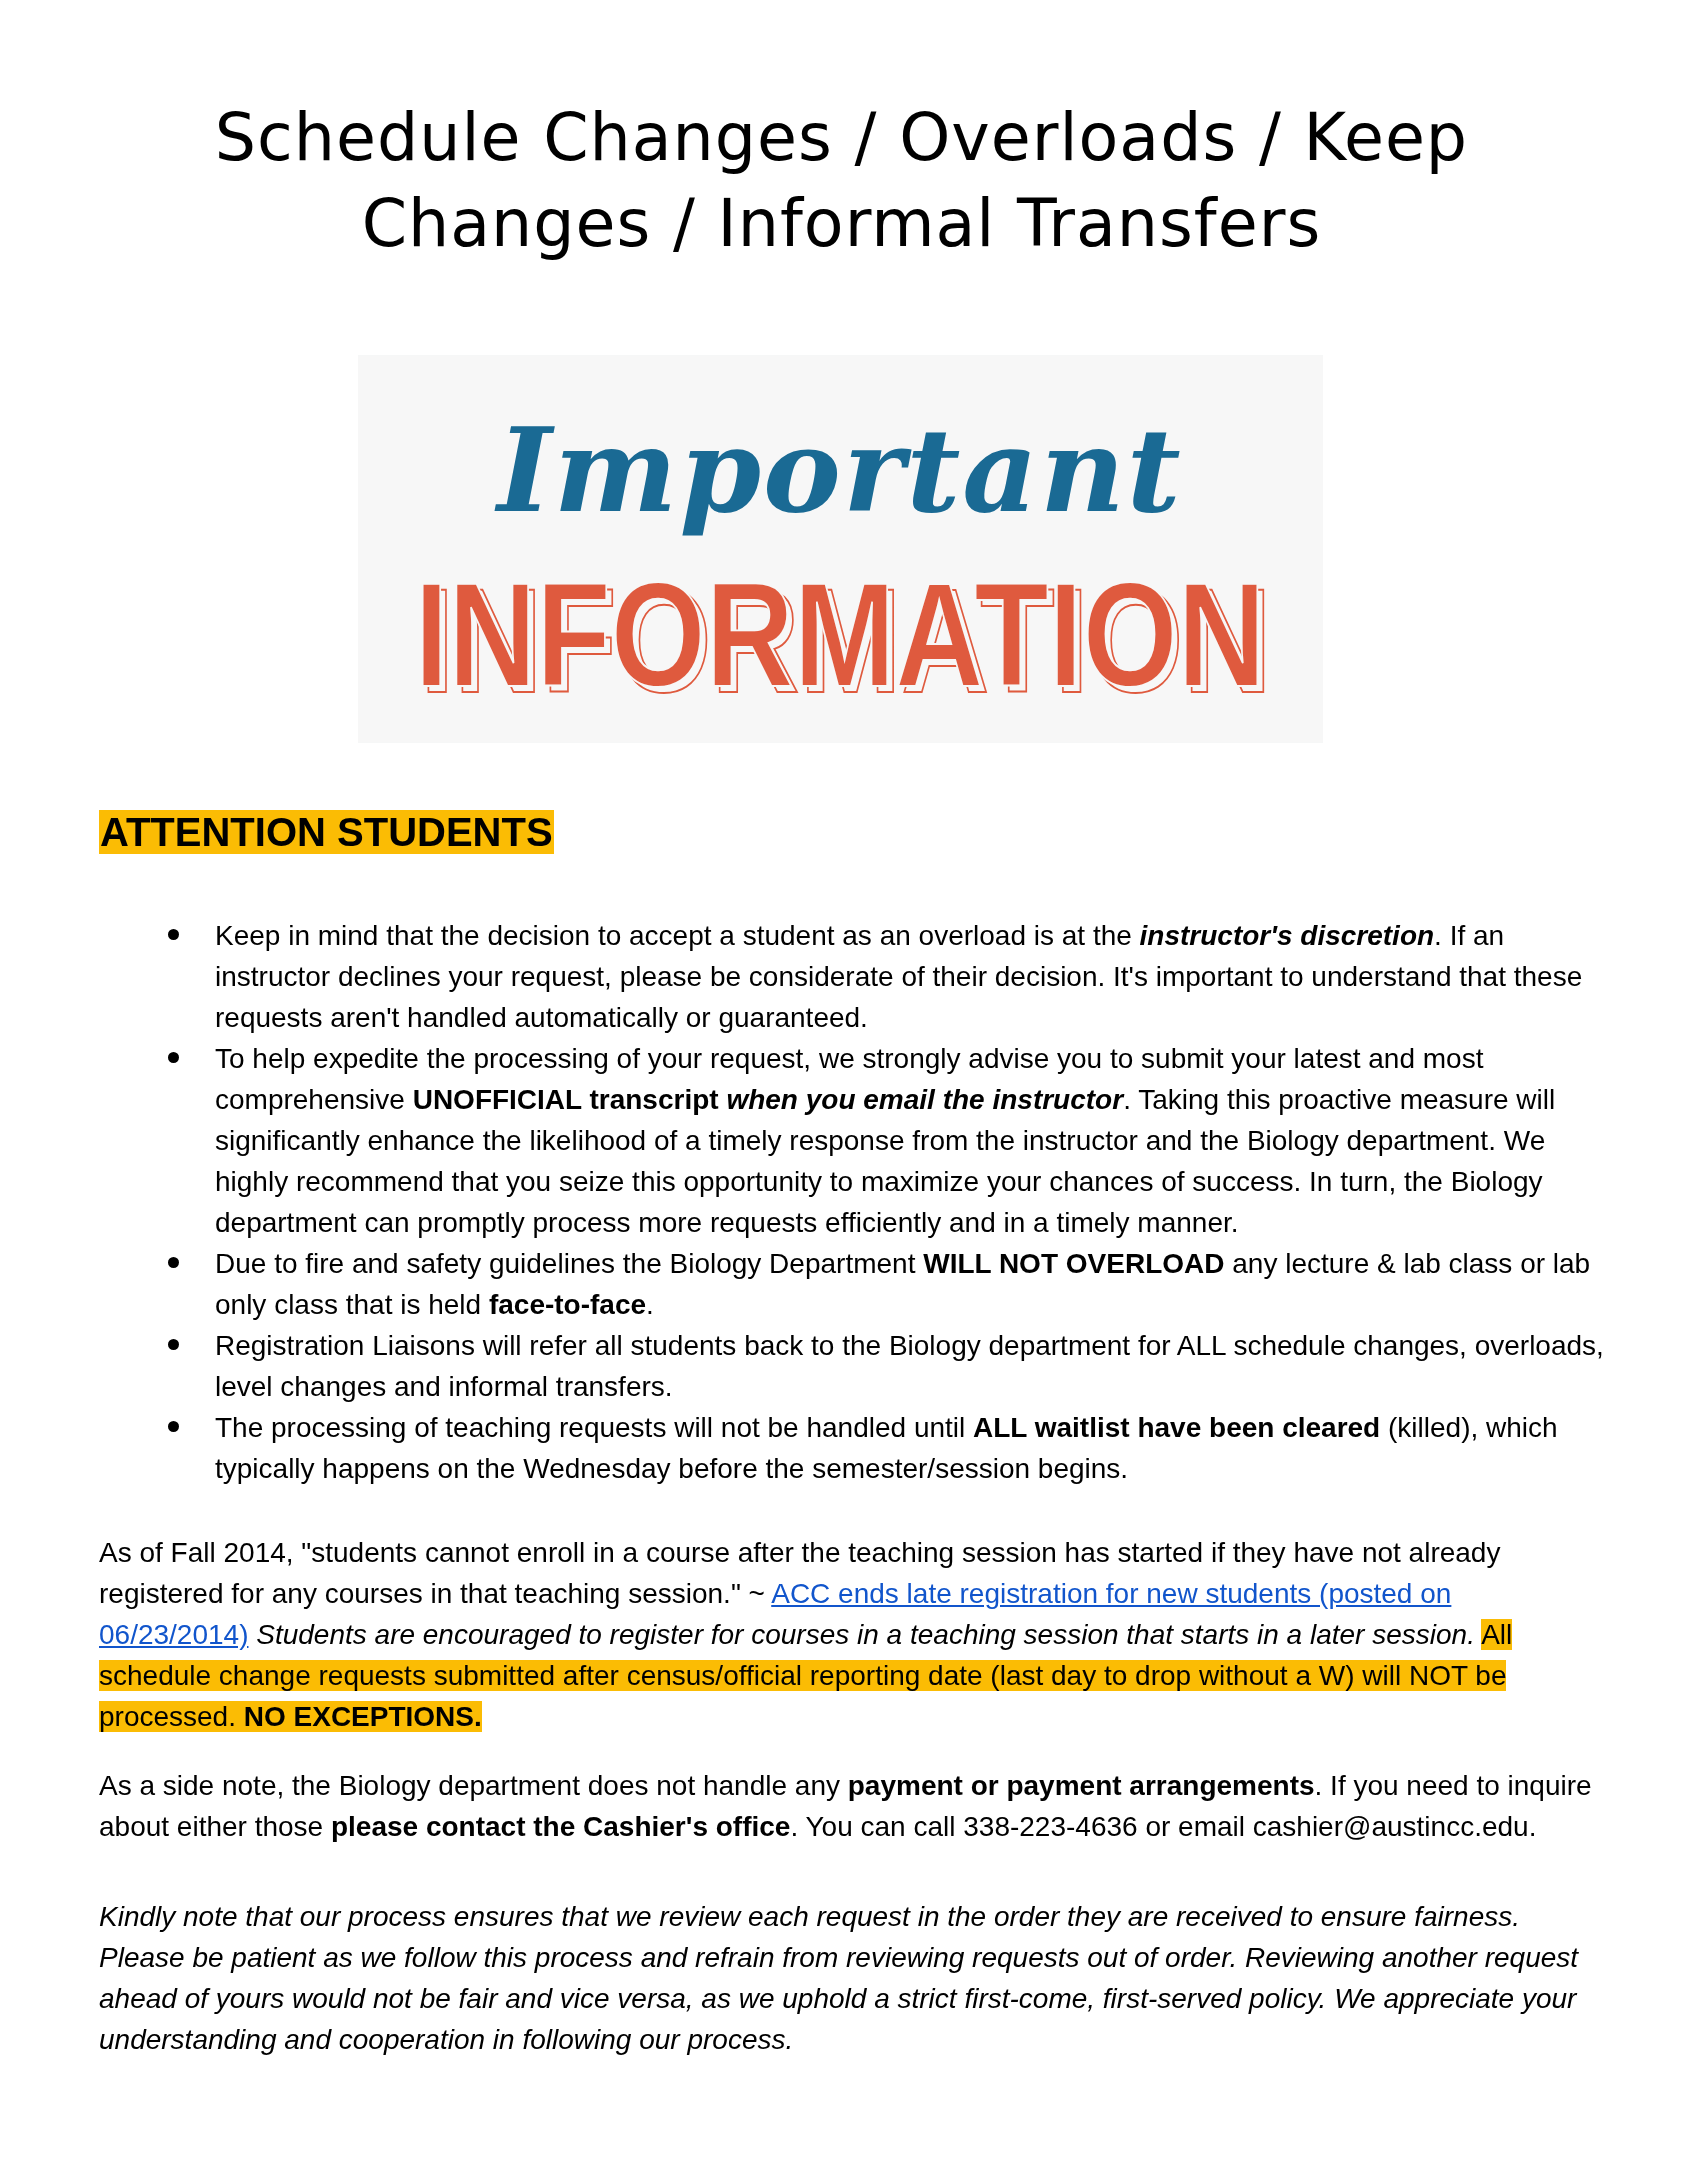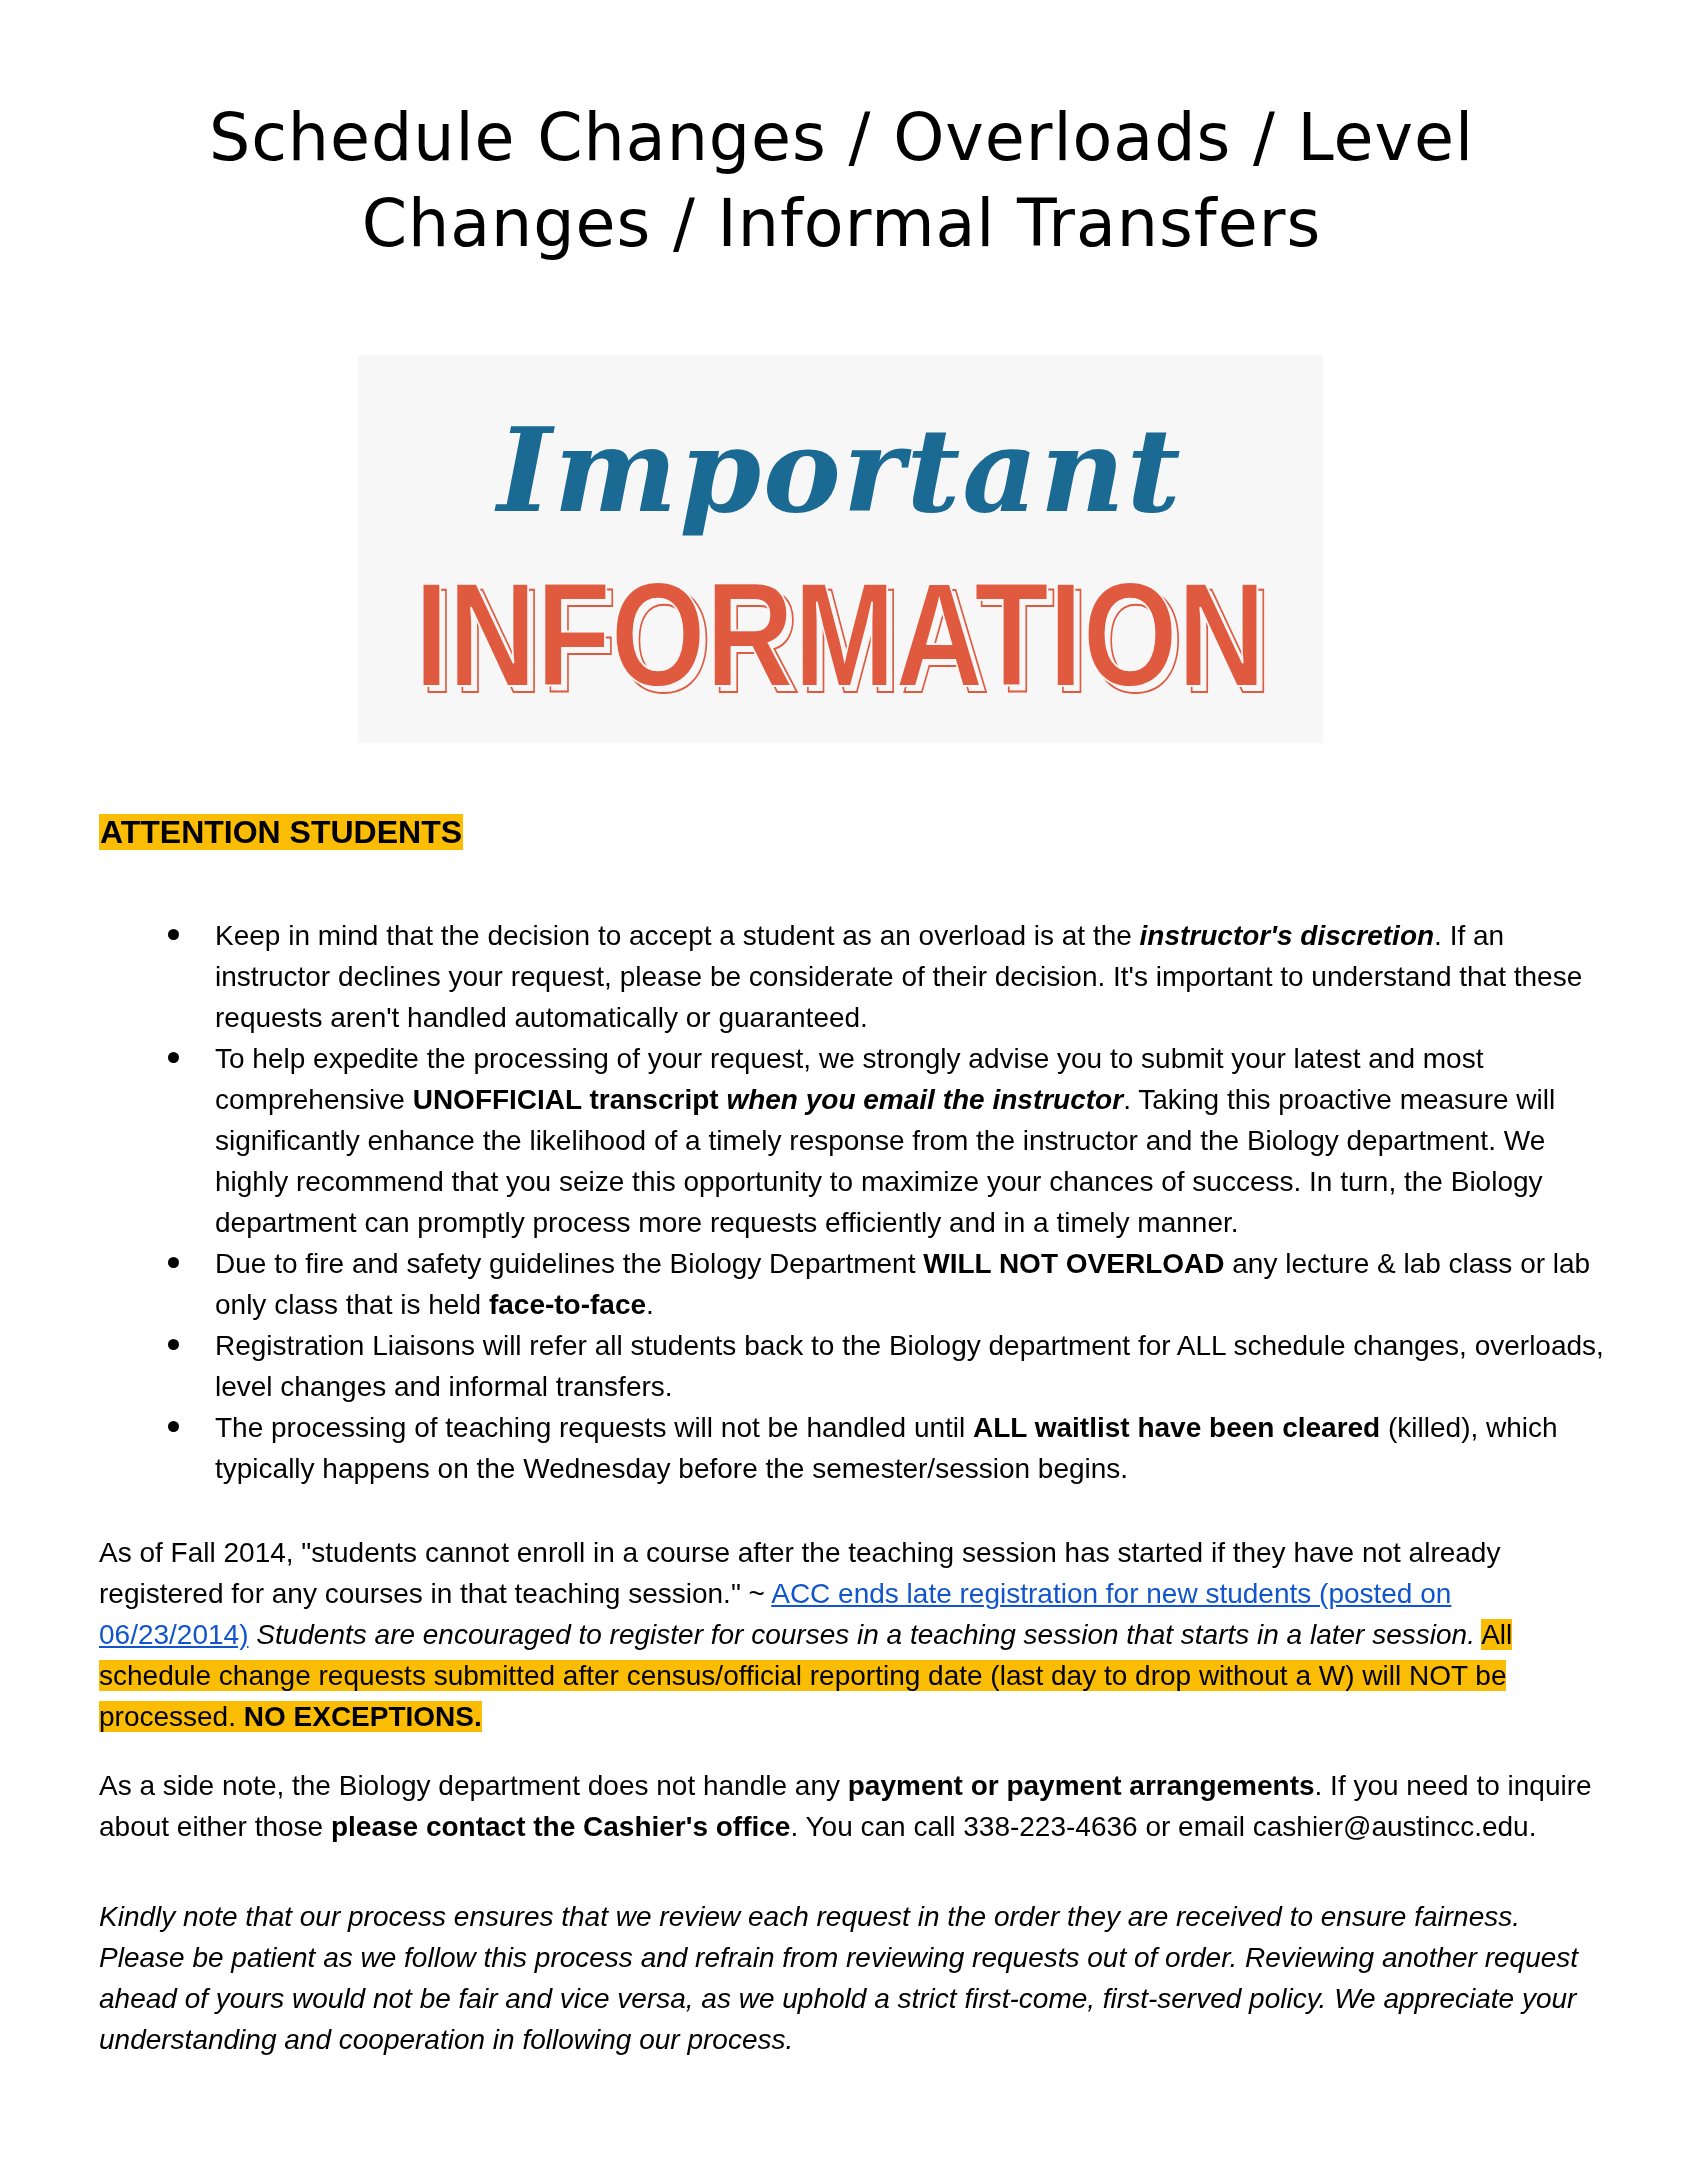--- a/index.html
+++ b/index.html
@@ -10,21 +10,21 @@
     text-align: center; font-family: "DejaVu Sans", sans-serif; font-weight: normal;
     font-size: 65px; line-height: 86px; letter-spacing: 1px; margin: 0;
   }
   .banner {
     position: absolute; left: 358px; top: 355px; width: 965px; height: 388px;
     background: #5eead4;
   }
   .banner svg { width: 100%; height: 100%; display: block; }
   .section-heading {
     position: absolute; left: 99px; top: 807px; margin: 0;
-    font-family: "Liberation Sans", sans-serif; font-weight: bold; font-size: 32px; line-height: 51px;
+    font-family: "Liberation Sans", sans-serif; font-weight: bold; font-size: 40px; line-height: 51px;
   }
   .section-heading span { background: #fbbc04; padding: 0 1px; }
   .body-text { font-family: "Liberation Sans", sans-serif; font-size: 28px; line-height: 41px; }
   .bullets {
     position: absolute; left: 149px; top: 899px; width: 1445px; margin: 16px; padding: 0; list-style: none;
   }
   .bullets li { position: relative; padding-left: 50px; margin: 0; }
   .bullets li .dot {
     position: absolute; left: 3px; top: 14px; width: 11px; height: 11px; border-radius: 50%; background: #000;
   }
@@ -35,21 +35,21 @@
   a.link { color: #1155cc; text-decoration: underline; }
   .hl { background: #fbbc04; }
   b { font-weight: bold; }
 </style>
 </head>
 <body>
 
 <div class="page">
 
   <h1 class="title">
-    <span>Schedule Changes / Overloads / Level</span><br>
+    <span>Schedule Changes / Overloads / Keep</span><br>
     <span>Changes / Informal Transfers</span>
   </h1>
 
   <div class="banner">
     <svg viewBox="0 0 975 392" xmlns="http://www.w3.org/2000/svg">
       <rect x="0" y="0" width="975" height="392" fill="#f7f7f7"></rect>
       <text x="487" y="158" text-anchor="middle" fill="#1a6a94" font-family="DejaVu Serif, serif" font-style="italic" font-weight="bold" font-size="118" letter-spacing="2">Important</text>
       <text x="493" y="340" text-anchor="middle" fill="none" stroke="#df5a3e" stroke-width="2" font-family="Liberation Sans, sans-serif" font-weight="bold" font-size="150" textLength="860" lengthAdjust="spacingAndGlyphs">INFORMATION</text>
       <text x="487" y="334" text-anchor="middle" fill="#df5a3e" stroke="#f7f7f7" stroke-width="2" font-family="Liberation Sans, sans-serif" font-weight="bold" font-size="150" textLength="860" lengthAdjust="spacingAndGlyphs">INFORMATION</text>
     </svg>

